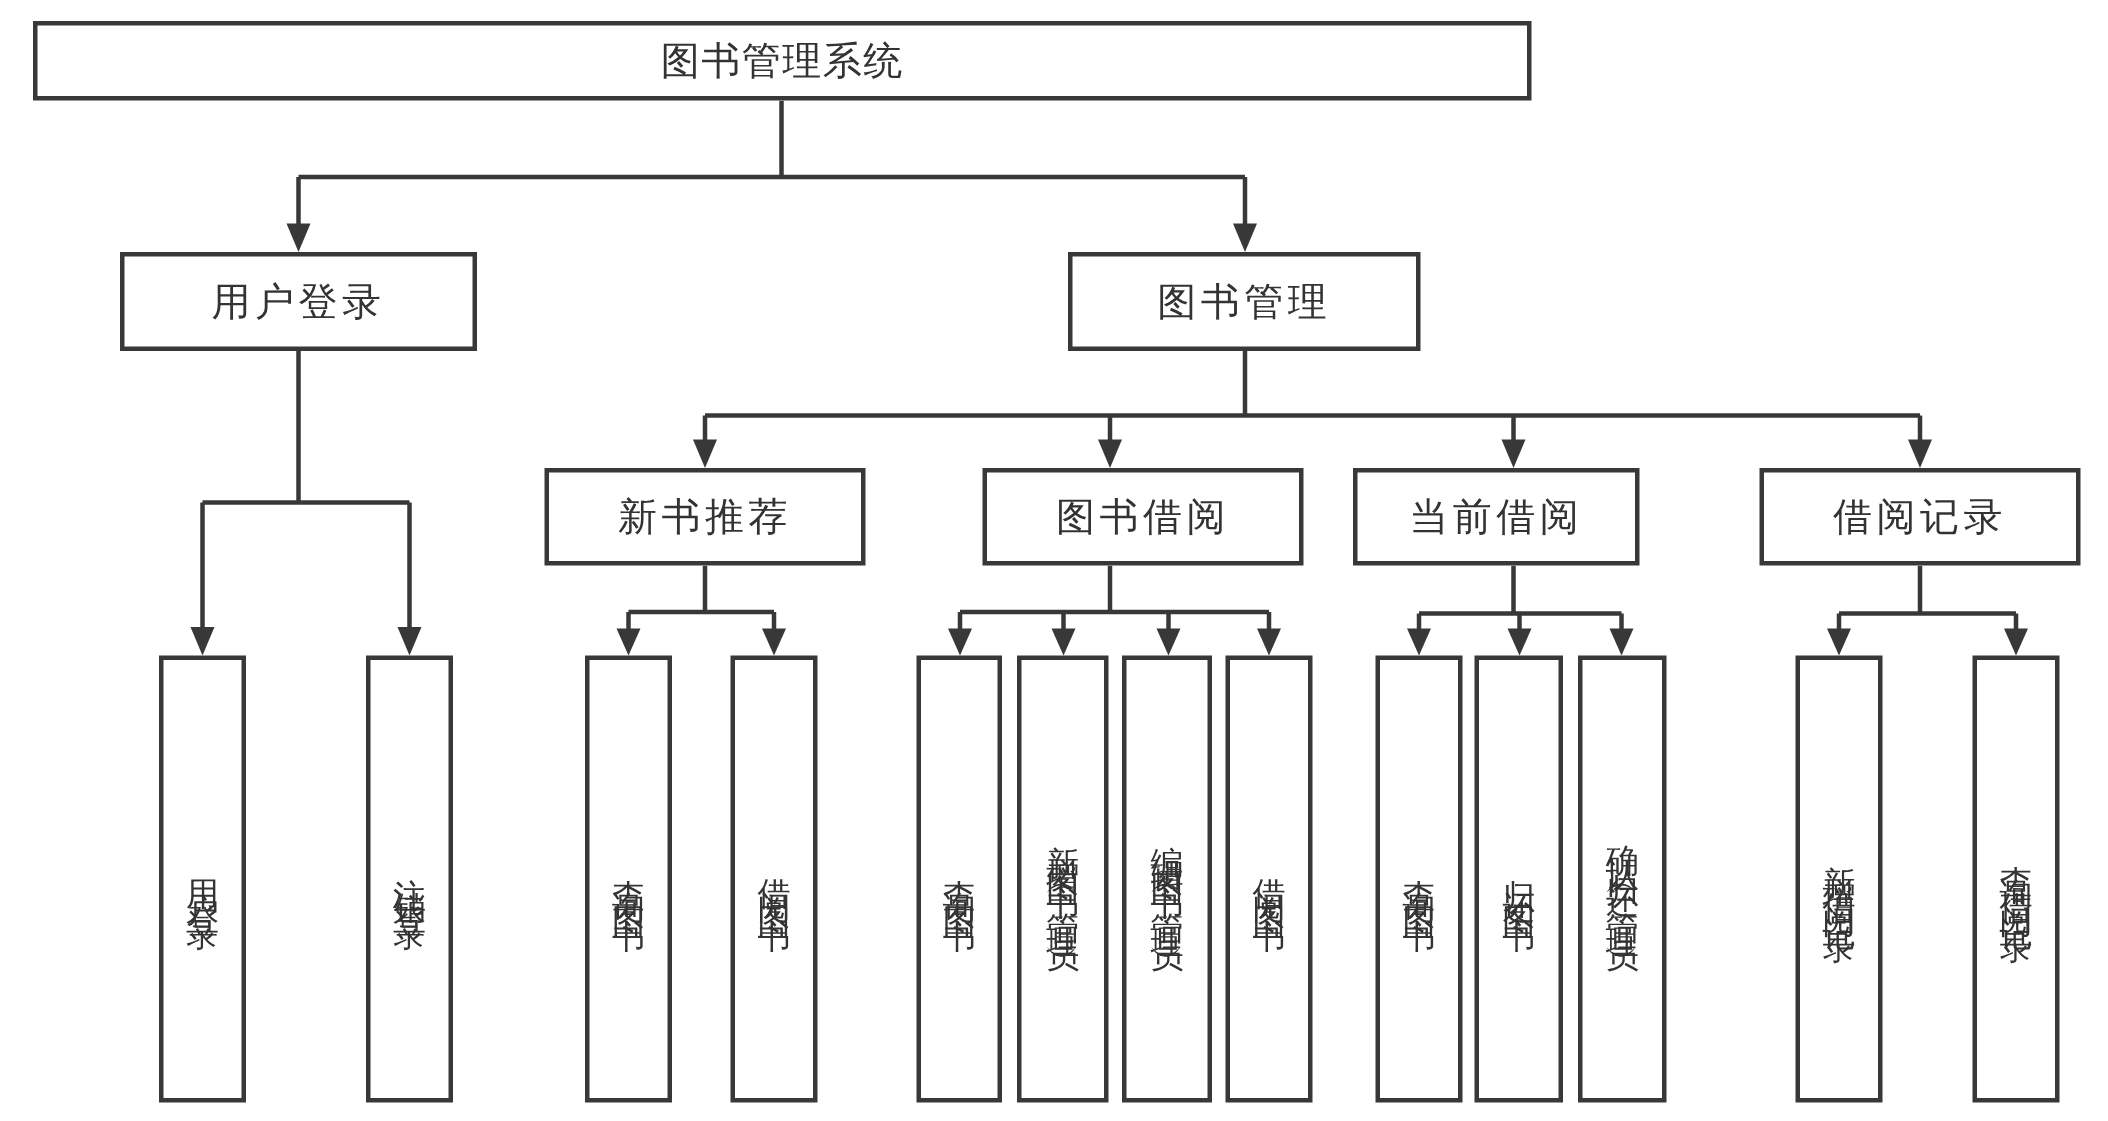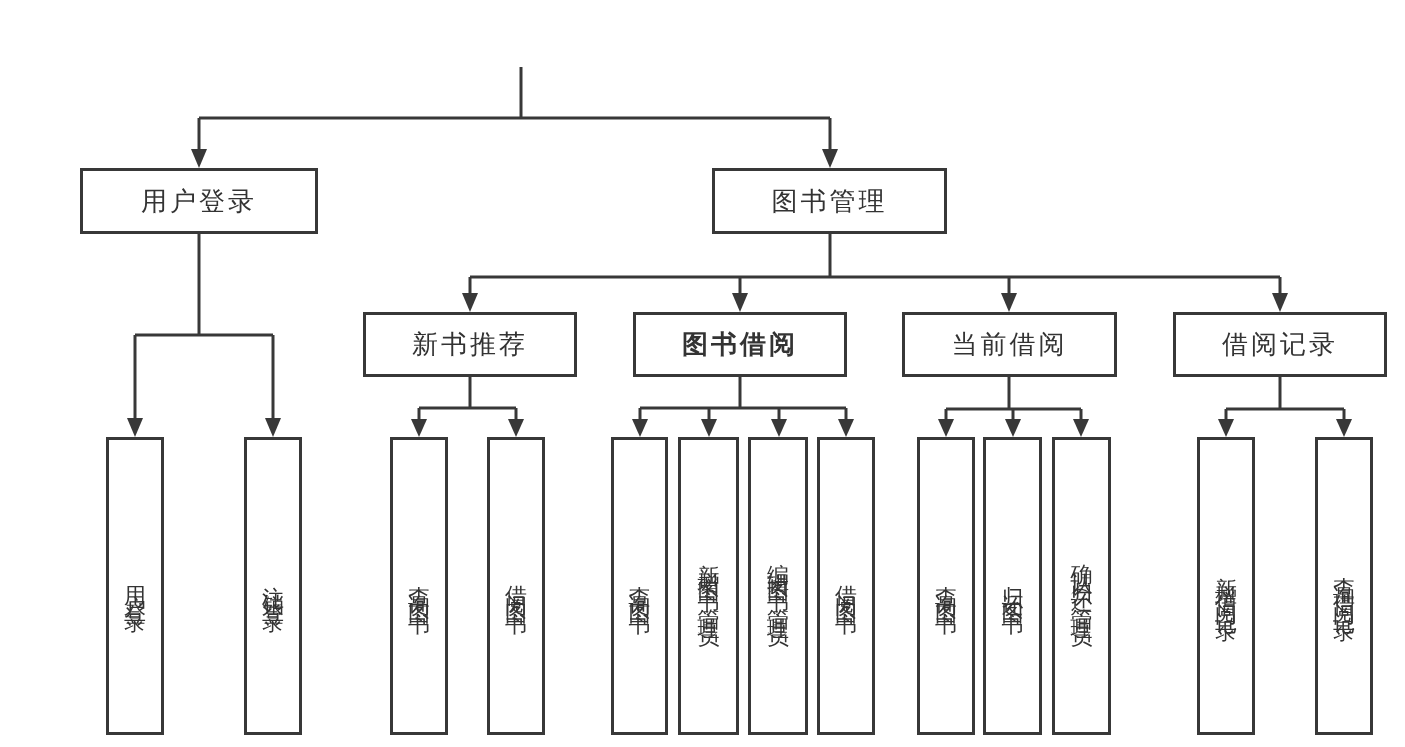--- a/index.html
+++ b/index.html
@@ -96,27 +96,28 @@
       <polygon points="1073,419 1089,419 1081,437"></polygon>
 
     <line x1="1280" y1="377" x2="1280" y2="409"></line>
     <line x1="1226" y1="409" x2="1344" y2="409"></line>
     <line x1="1226" y1="409" x2="1226" y2="420"></line>
       <polygon points="1218,419 1234,419 1226,437"></polygon>
     <line x1="1344" y1="409" x2="1344" y2="420"></line>
       <polygon points="1336,419 1352,419 1344,437"></polygon>
   </svg>
 
+  <div class="box lvl1">图书管理系统</div>
 
   <div class="box lvl2" style="left:80px;width:238px;">用户登录</div>
   <div class="box lvl3" style="left:363px;width:214px;">新书推荐</div>
 
   <div class="box lvl2" style="left:712px;width:235px;">图书管理</div>
-  <div class="box lvl3" style="left:633px;width:214px;font-weight:bold;">图书借阅</div>
-  <div class="box lvl3" style="left:902px;width:215px;">当前借阅</div>
+  <div class="box lvl3" style="left:655px;width:214px;">图书借阅</div>
+  <div class="box lvl3" style="left:902px;width:191px;">当前借阅</div>
   <div class="box lvl3" style="left:1173px;width:214px;">借阅记录</div>
 
   <div class="box vbox" style="left:106px;width:58px;">用户登录</div>
   <div class="box vbox" style="left:244px;width:58px;">注销登录</div>
 
   <div class="box vbox" style="left:390px;width:58px;">查询图书</div>
   <div class="box vbox" style="left:487px;width:58px;">借阅图书</div>
 
   <div class="box vbox" style="left:611px;width:57px;">查询图书</div>
   <div class="box vbox" style="left:678px;width:61px;">新增图书（管理员）</div>

